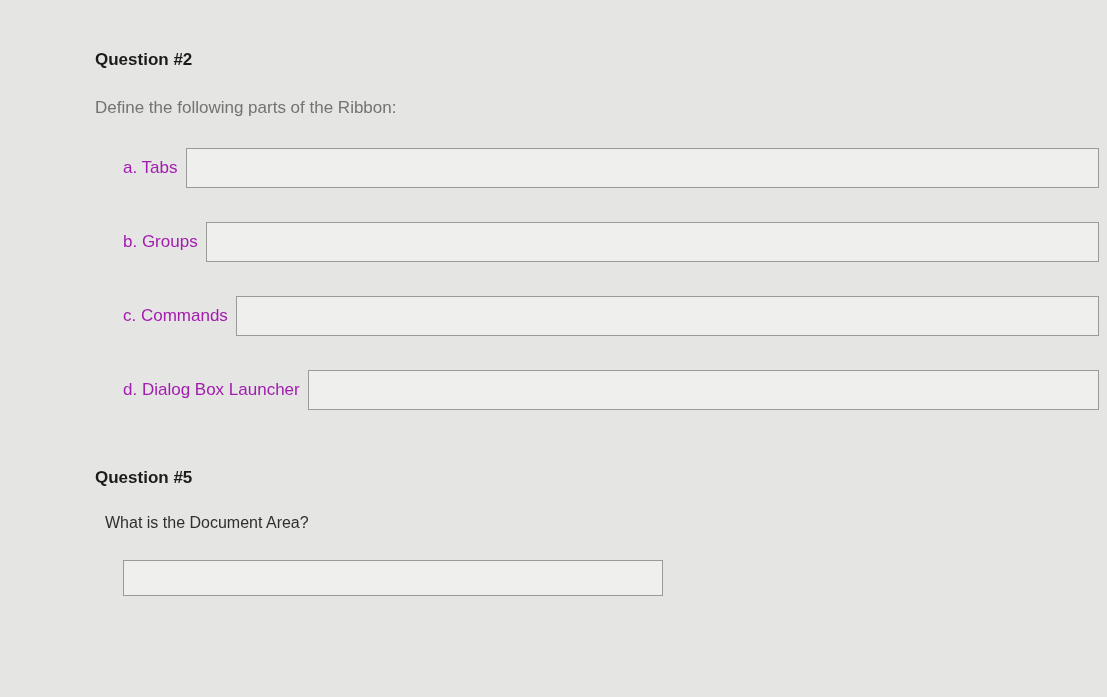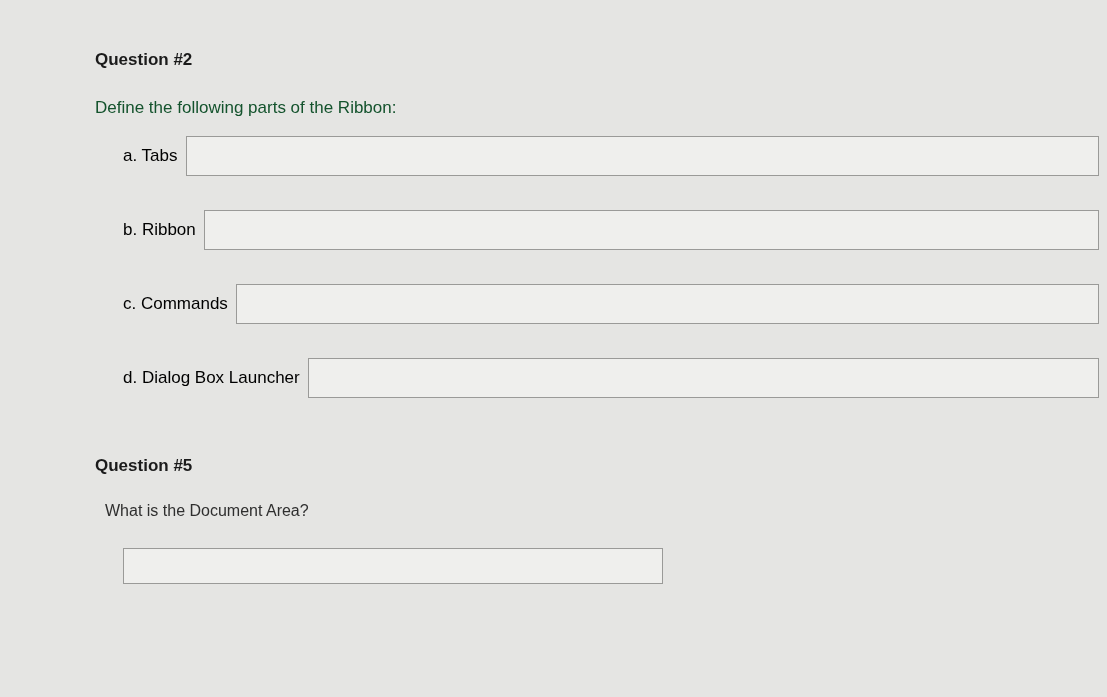--- a/index.html
+++ b/index.html
@@ -17,31 +17,31 @@
     padding: 50px 8px 0 95px;
   }
   .q-heading {
     font-weight: bold;
     font-size: 17px;
     margin-bottom: 28px;
     color: #1b1b1b;
   }
   .q-prompt {
     font-size: 17px;
-    margin-bottom: 18px;
-    color: #14532d;
+    margin-bottom: 30px;
+    color: #737373;
   }
   .row {
     display: flex;
     align-items: center;
     margin-bottom: 34px;
   }
   .row .label {
     font-size: 17px;
-    color: #000000;
+    color: #a21caf;
     white-space: nowrap;
     margin-right: 8px;
   }
   .row input.textfield {
     flex: 1 1 auto;
     height: 40px;
     border: 1px solid #9a9a98;
     background: #efefed;
     font-size: 16px;
     padding: 4px 8px;
@@ -84,21 +84,21 @@
 
   <div class="q-heading">Question #2</div>
   <div class="q-prompt">Define the following parts of the Ribbon:</div>
 
   <div class="row indent-a">
     <span class="label">a. Tabs</span>
     <input class="textfield" type="text" value="" style="">
   </div>
 
   <div class="row indent-b">
-    <span class="label">b. Ribbon</span>
+    <span class="label">b. Groups</span>
     <input class="textfield" type="text" value="" style="">
   </div>
 
   <div class="row indent-c">
     <span class="label">c. Commands</span>
     <input class="textfield" type="text" value="" style="">
   </div>
 
   <div class="row indent-d">
     <span class="label">d. Dialog Box Launcher</span>

